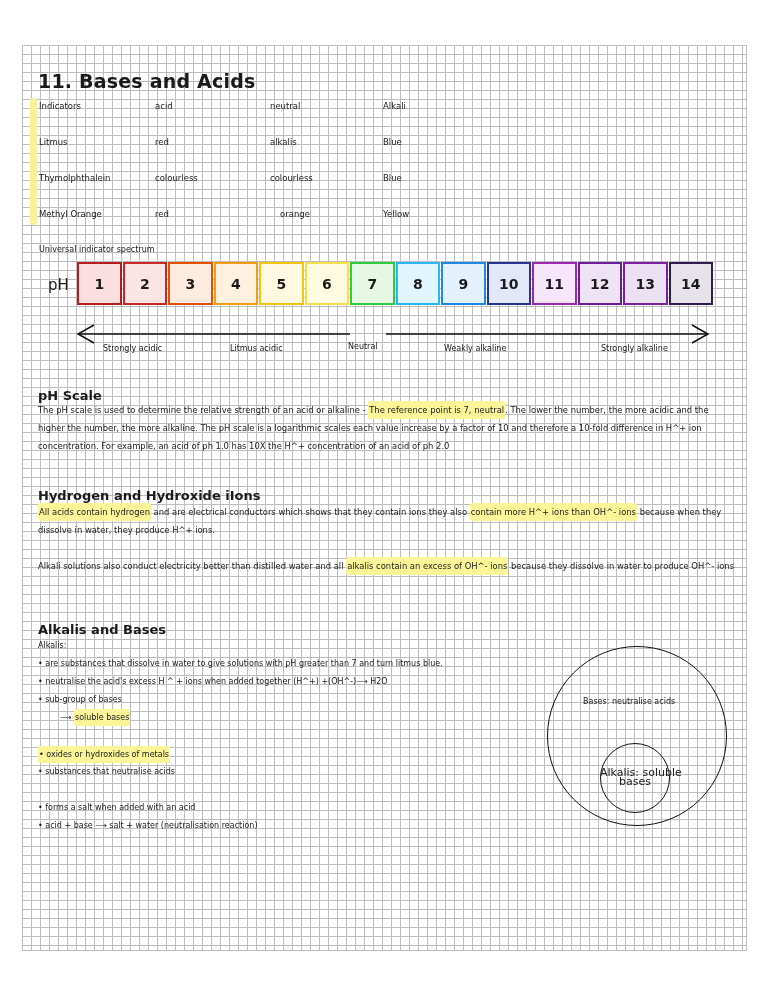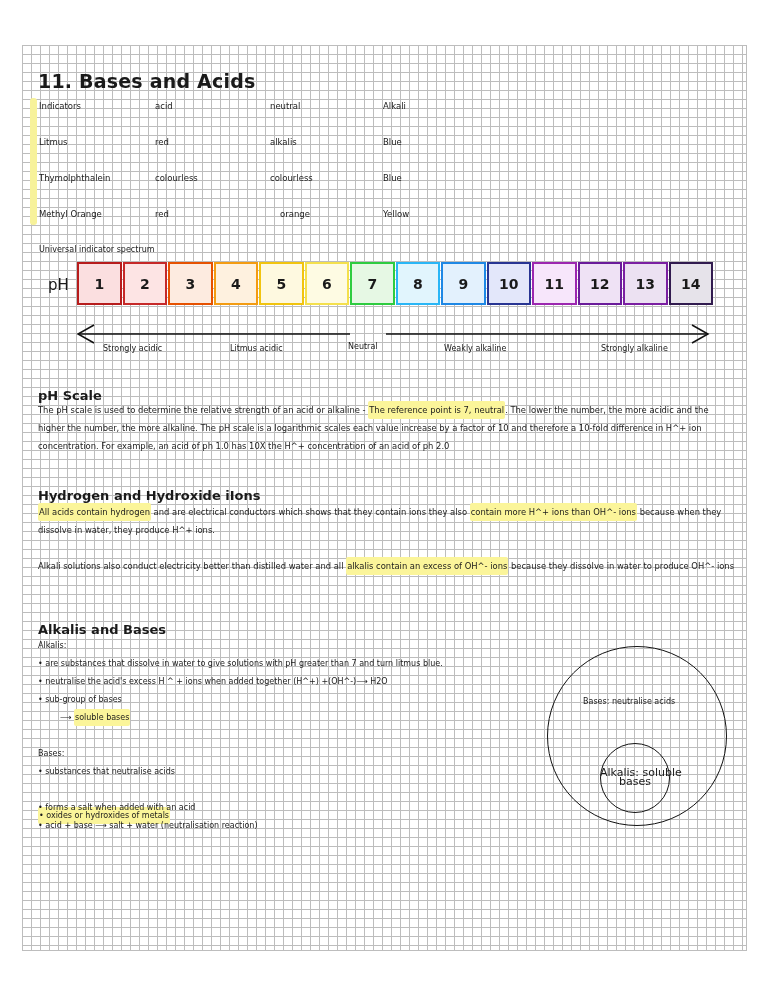--- a/index.html
+++ b/index.html
@@ -106,21 +106,21 @@
 
 <div class="abs h2" style="left:38px; top:622px;">Alkalis and Bases</div>
 <div class="abs tsm" style="left:38px; top:641px;">Alkalis:</div>
 <div class="abs tsm" style="left:38px; top:659px;">• are substances that dissolve in water to give solutions with pH greater than 7 and turn litmus blue.</div>
 <div class="abs tsm" style="left:38px; top:677px;">• neutralise the acid's excess H ^ + ions when added together (H^+) +(OH^-)⟶ H2O</div>
 <div class="abs tsm" style="left:38px; top:695px;">• sub-group of bases</div>
 <div class="abs tsm" style="left:60px; top:713px;"><span>⟶</span> <span class="hl">soluble bases</span></div>
 
 <div class="abs tsm" style="left:38px; top:749px;">Bases:</div>
 <div class="abs tsm" style="left:38px; top:767px;">• substances that neutralise acids</div>
-<div class="abs tsm" style="left:38px; top:811px;"><span class="hl">• oxides or hydroxides of metals</span></div>
+<div class="abs tsm" style="left:38px; top:750px;"><span class="hl">• oxides or hydroxides of metals</span></div>
 <div class="abs tsm" style="left:38px; top:803px;">• forms a salt when added with an acid</div>
 <div class="abs tsm" style="left:38px; top:821px;">• acid + base ⟶ salt + water (neutralisation reaction)</div>
 
 <div>
   <div class="circle" style="left:547px; top:646px; width:178px; height:178px;"></div>
   <div class="abs tsm" style="left:583px; top:697px;">Bases: neutralise acids</div>
   <div class="circle" style="left:600px; top:743px; width:68px; height:68px;"></div>
   <div class="abs" style="left:600px; top:768px; width:70px; text-align:center; font-size:11px; line-height:9px;">
     <div>Alkalis: soluble</div>
     <div>bases</div>

